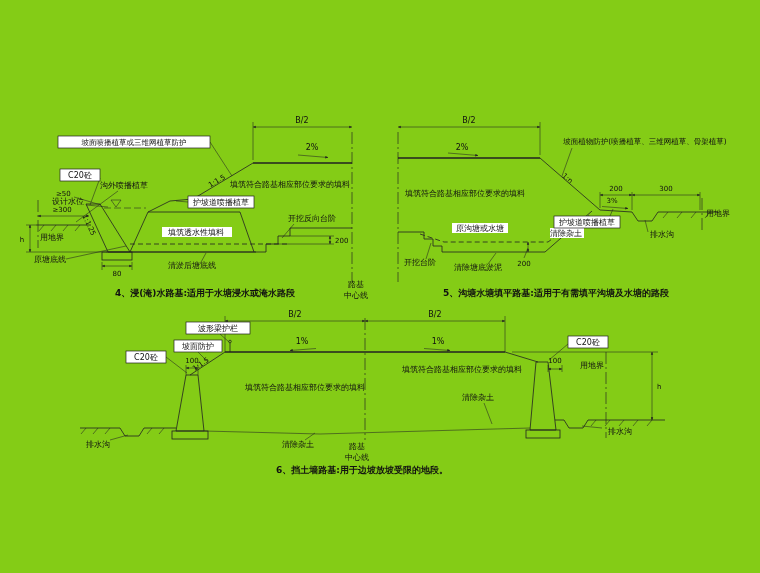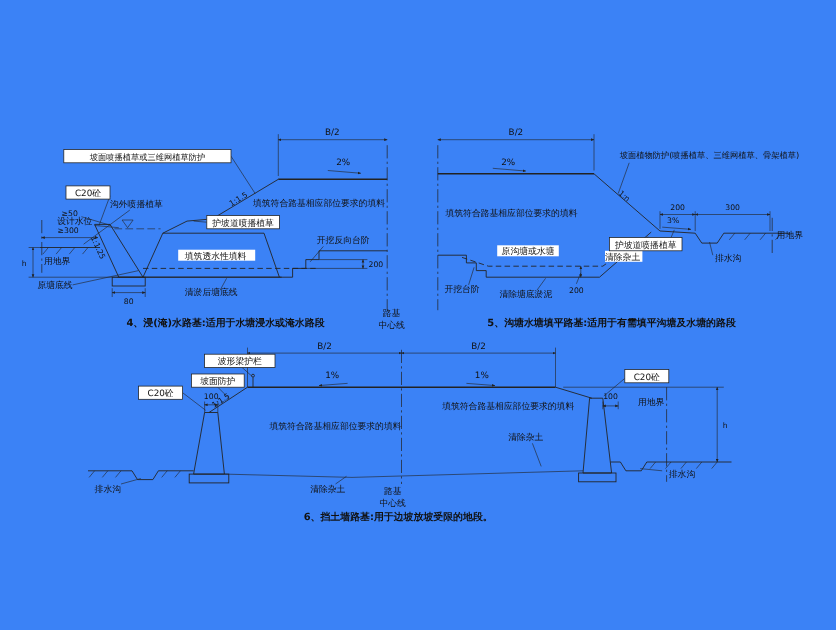--- a/index.html
+++ b/index.html
@@ -1,16 +1,16 @@
 <!DOCTYPE html>
 <html><head>
 <meta charset="utf-8">
 <style>
   html,body{margin:0;padding:0;background:#fff;}
-  .sheet{width:760px;height:573px;background:#3b82f6;position:relative;overflow:hidden;}
+  .sheet{width:760px;height:573px;background:#84cc16;position:relative;overflow:hidden;}
   svg{display:block;}
   svg text{font-family:"DejaVu Sans",sans-serif;font-size:8px;fill:#111;}
   .t7{font-size:7px;}
   .t75{font-size:7.5px;}
   .cap{font-size:9px;font-weight:bold;}
   .ln{stroke:#222;stroke-width:.8;fill:none;}
   .lt{stroke-width:1.3;}
   .th{stroke-width:.55;}
   .cl{stroke:#222;stroke-width:.65;fill:none;stroke-dasharray:12 3 2 3;}
   .da{stroke-dasharray:5 3;}

